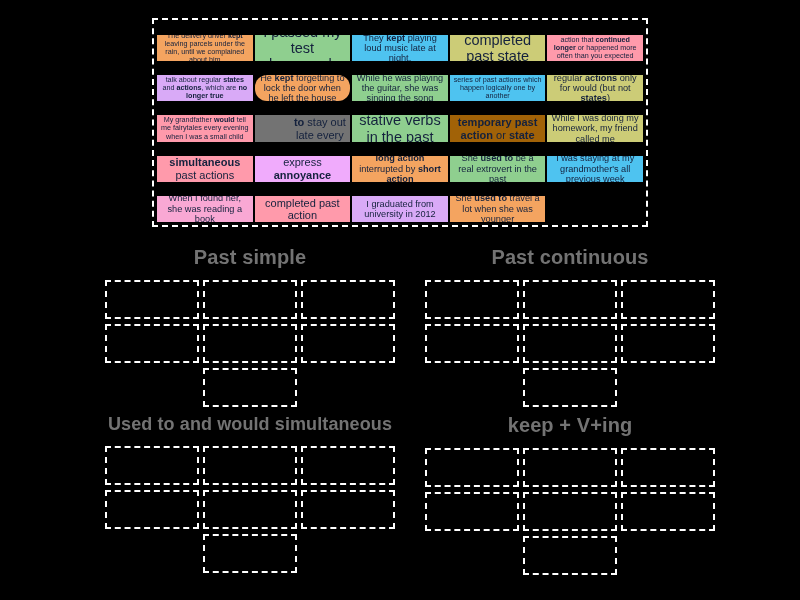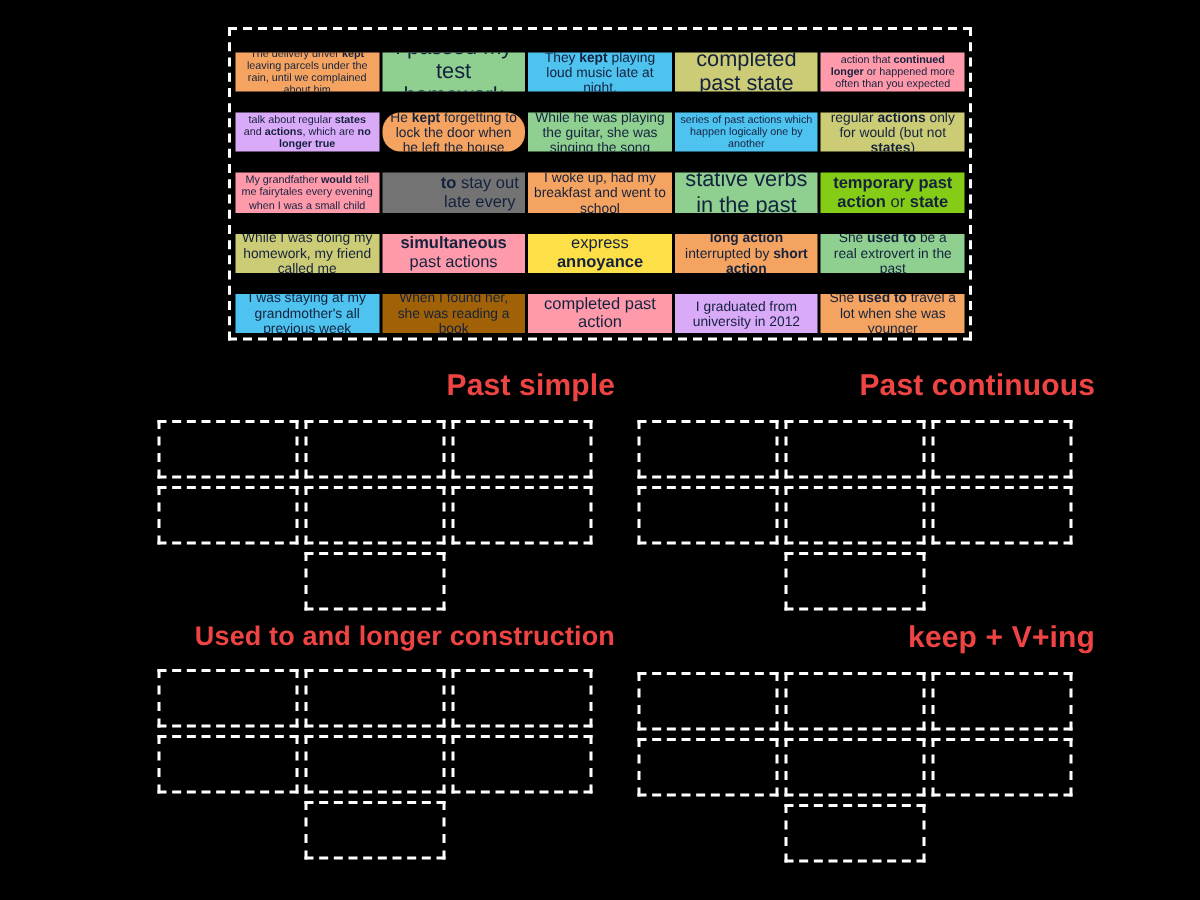--- a/index.html
+++ b/index.html
@@ -62,24 +62,24 @@
   .tile.sz-m  { font-size: 11px; }
   .tile.sz-l  { font-size: 14.5px; }
   .tile b { font-weight: bold; }
 
   
   .category {
     position: absolute;
     width: 320px;
   }
   .cat-title {
-    color: #ef4444;
+    color: #737373;
     font-size: 20px;
     font-weight: bold;
-    text-align: right;
+    text-align: center;
     margin: 0 0 11px 0;
     letter-spacing: 0.1px;
     white-space: nowrap;
   }
   .cat-title.small { font-size: 18px; }
 
   .slot-rows { position: relative; }
   .slot-row {
     display: flex;
     justify-content: center;
@@ -136,48 +136,45 @@
         </div>
         <div class="tile sz-s" style="background: rgb(204, 204, 119);">
           <div class="t-inner">regular <b>actions</b> only for would (but not <b>states</b>)</div>
         </div>
         <div class="tile sz-xs" style="background: rgb(255, 154, 171);">
           <div class="t-inner">My grandfather <b>would</b> tell me fairytales every evening when I was a small child</div>
         </div>
         <div class="tile sz-m" style="background: #737373; padding-left: 38px;">
           <div class="t-inner">He <b>used to</b> stay out late every night</div>
         </div>
-        <div class="tile sz-s" style="background: rgb(244, 164, 96);">
-          <div class="t-inner">I woke up, had my breakfast and went to school</div>
-        </div>
         <div class="tile sz-l" style="background: rgb(143, 207, 143);">
           <div class="t-inner">stative verbs in the past</div>
         </div>
-        <div class="tile sz-m" style="background: #84cc16;">
+        <div class="tile sz-m" style="background: #a16207;">
           <div class="t-inner"><b>temporary past action</b> or <b>state</b></div>
         </div>
         <div class="tile sz-s" style="background: rgb(204, 204, 119);">
           <div class="t-inner">While I was doing my homework, my friend called me</div>
         </div>
         <div class="tile sz-m" style="background: rgb(255, 154, 171);">
           <div class="t-inner"><b>simultaneous</b> past actions</div>
         </div>
-        <div class="tile sz-m" style="background: #fde047; justify-content: center;">
+        <div class="tile sz-m" style="background: #f0abfc; justify-content: center;">
           <div class="t-inner">express <b>annoyance</b></div>
         </div>
         <div class="tile sz-s" style="background: rgb(244, 164, 96); text-align: center;">
           <div class="t-inner"><b>long action</b> interrupted by <b>short action</b></div>
         </div>
         <div class="tile sz-s" style="background: rgb(143, 207, 143);">
           <div class="t-inner">She <b>used to</b> be a real extrovert in the past</div>
         </div>
         <div class="tile sz-s" style="background: rgb(78, 195, 240);">
           <div class="t-inner">I was staying at my grandmother's all previous week</div>
         </div>
-        <div class="tile sz-s" style="background: #a16207;">
+        <div class="tile sz-s" style="background: #f9a8d4;">
           <div class="t-inner">When I found her, she was reading a book</div>
         </div>
         <div class="tile sz-m" style="background: rgb(255, 154, 171);">
           <div class="t-inner">completed past action</div>
         </div>
         <div class="tile sz-s" style="background: rgb(217, 170, 247);">
           <div class="t-inner">I graduated from university in 2012</div>
         </div>
         <div class="tile sz-s" style="background: rgb(244, 164, 96);">
           <div class="t-inner">She <b>used to</b> travel a lot when she was younger</div>
@@ -217,21 +214,21 @@
           <div class="slot"></div>
           <div class="slot"></div>
         </div>
         <div class="slot-row centered">
           <div class="slot"></div>
         </div>
       </div>
   </div>
 
   <div class="category" id="cat-used-to">
-    <div class="cat-title small">Used to and longer construction</div>
+    <div class="cat-title small">Used to and would simultaneous</div>
     <div class="slot-rows">
         <div class="slot-row">
           <div class="slot"></div>
           <div class="slot"></div>
           <div class="slot"></div>
         </div>
         <div class="slot-row">
           <div class="slot"></div>
           <div class="slot"></div>
           <div class="slot"></div>

